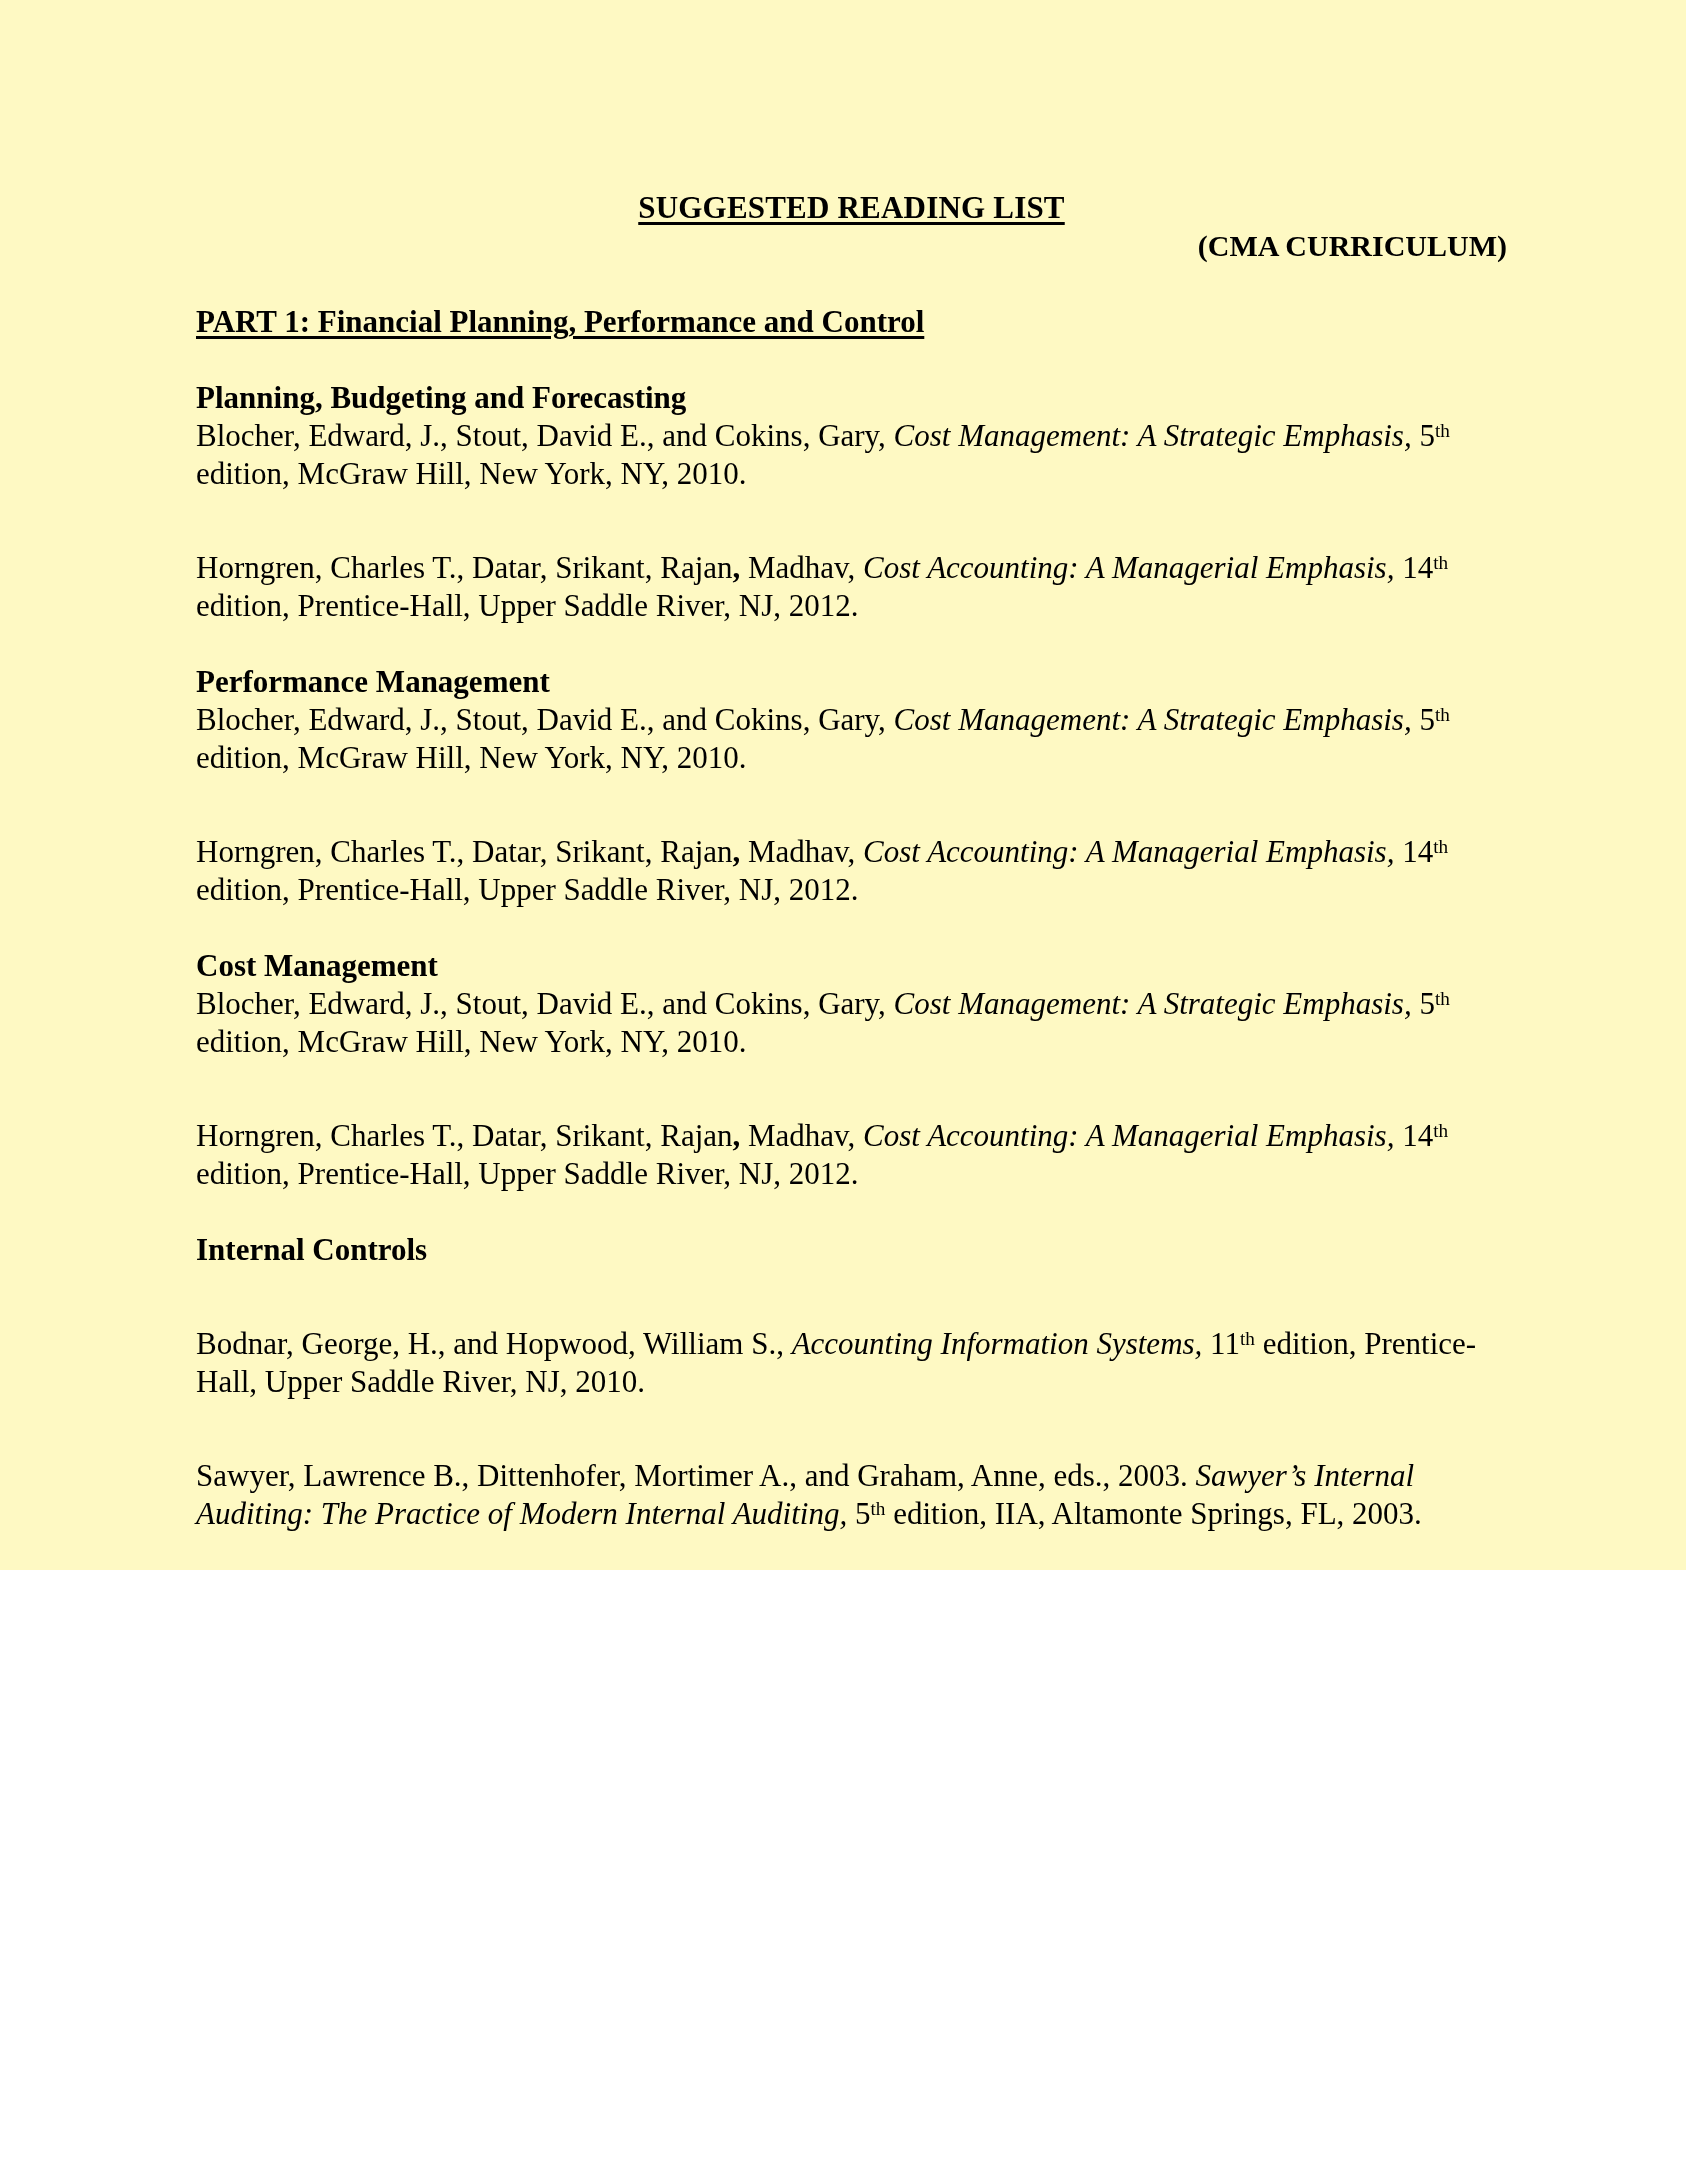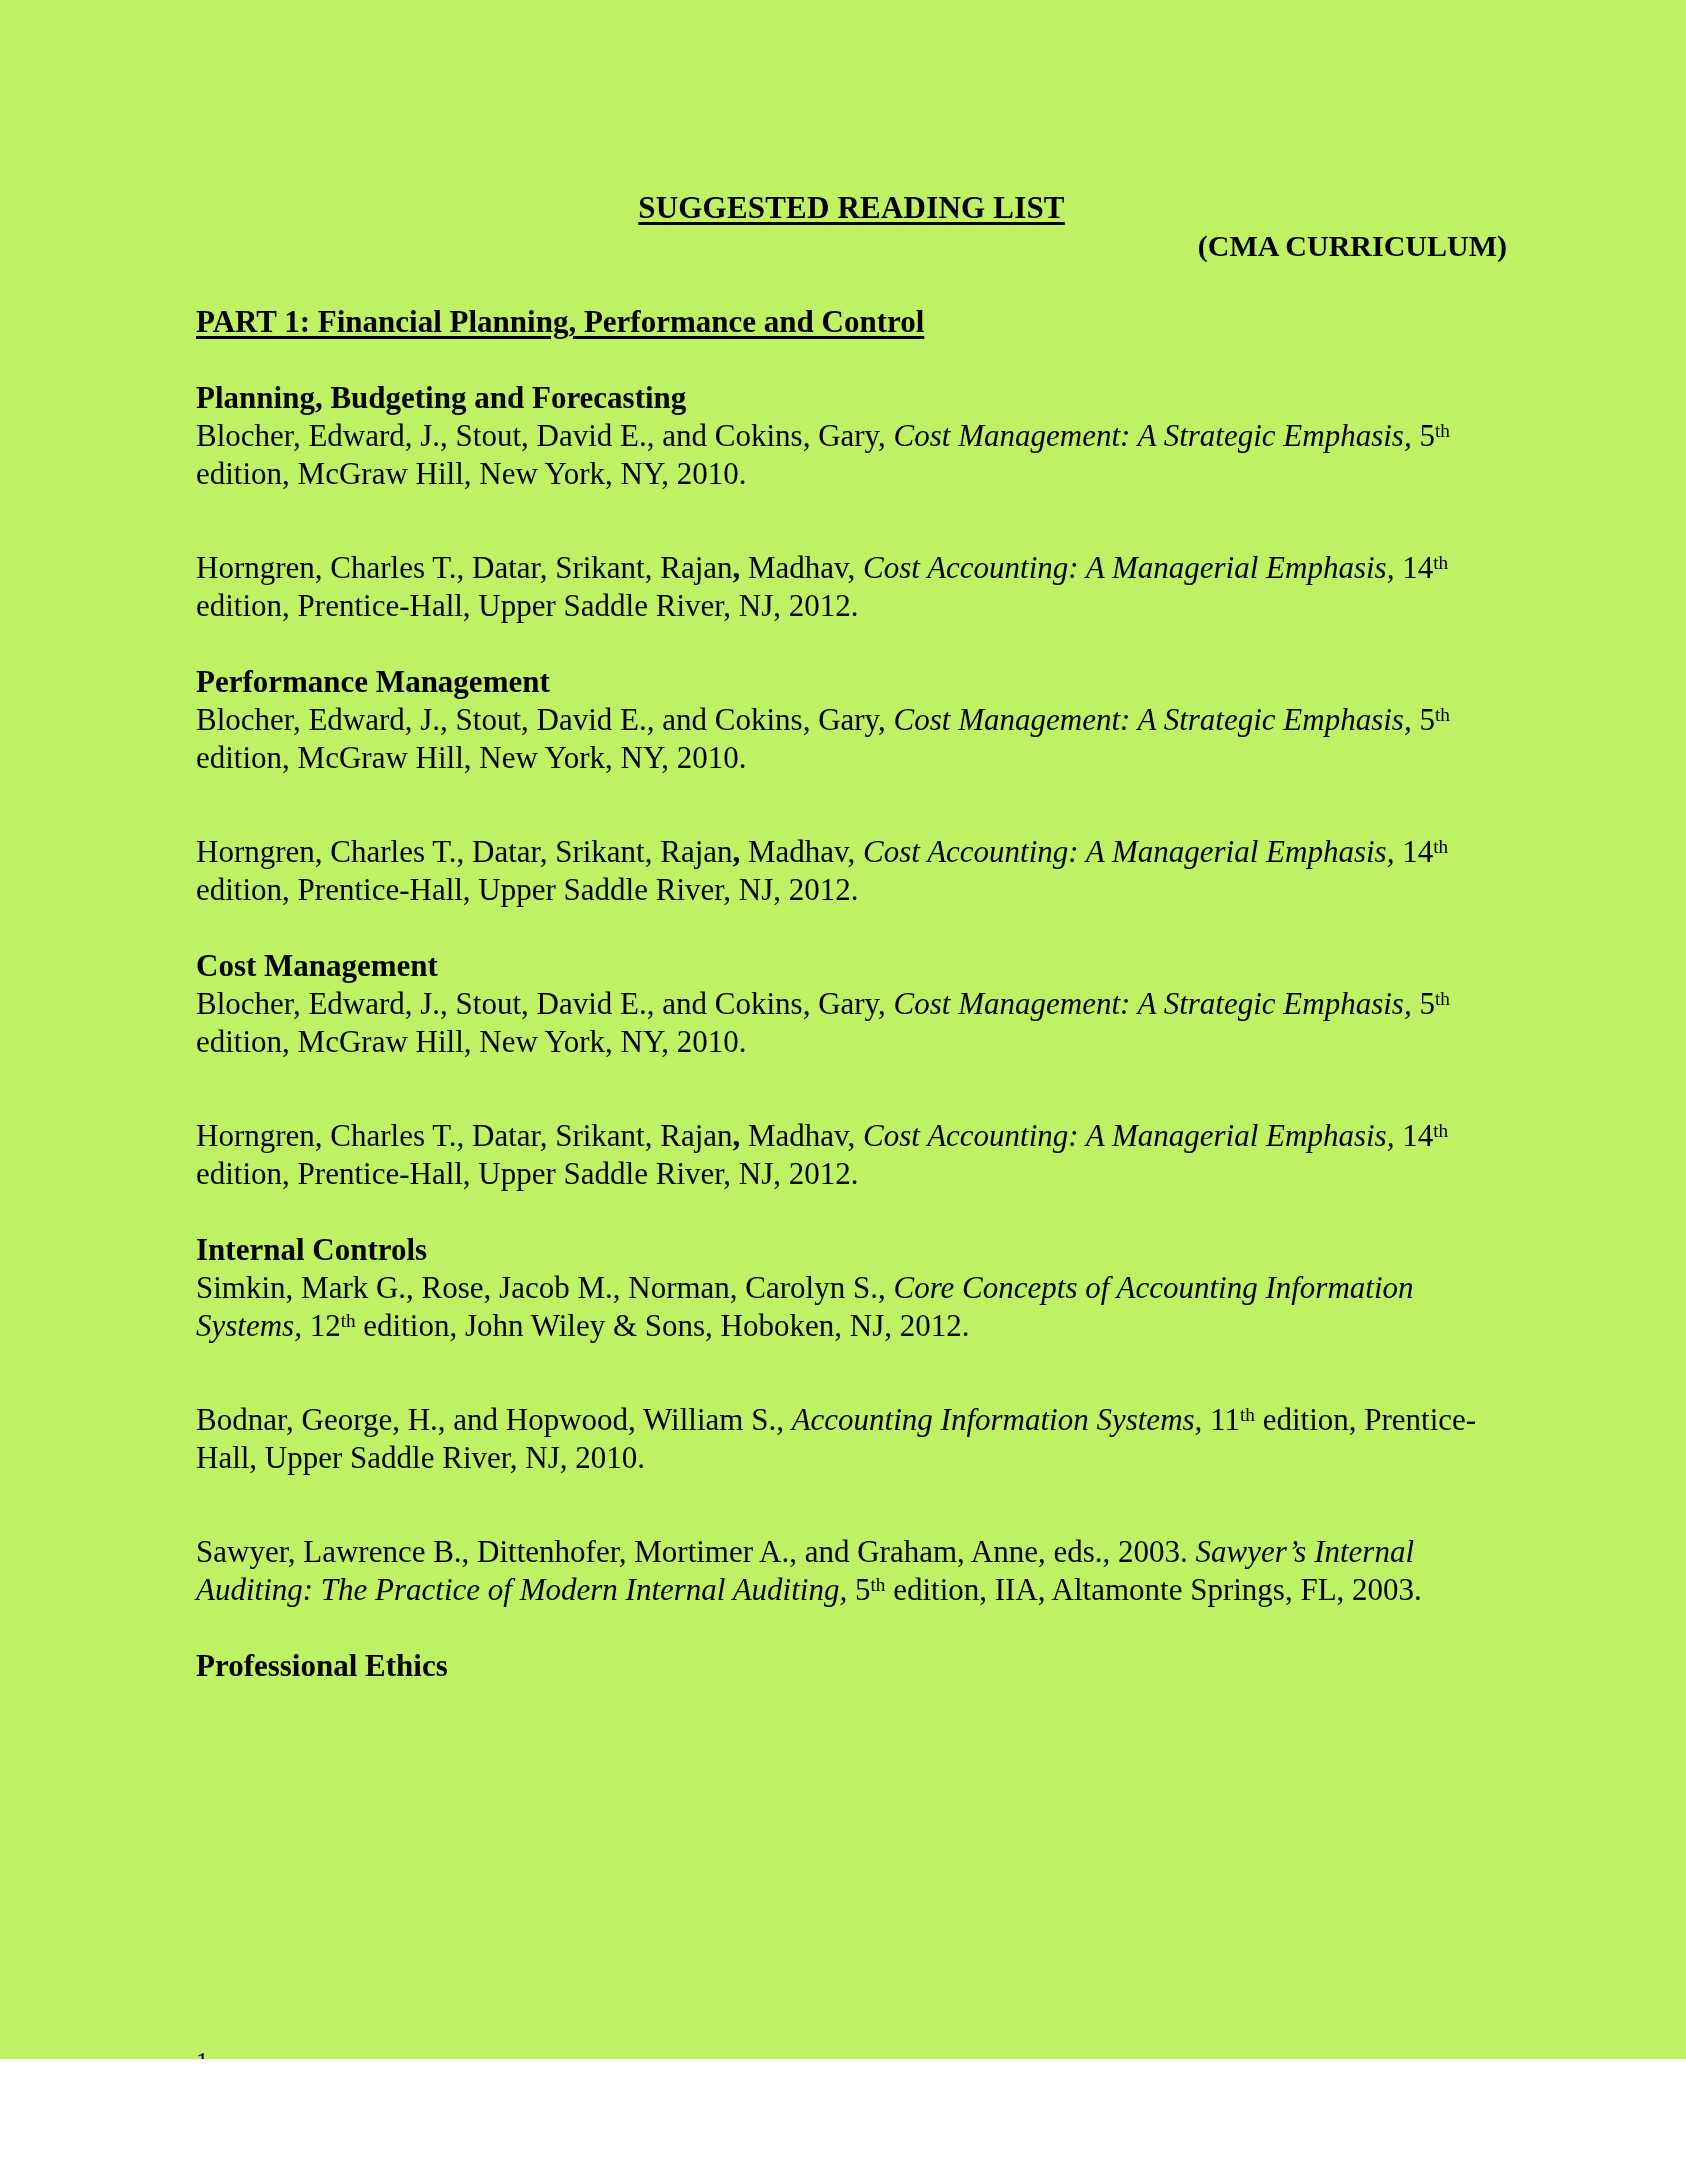--- a/index.html
+++ b/index.html
@@ -4,22 +4,22 @@
 <title>Suggested Reading List</title>
 <style>
   html, body {
     margin: 0;
     padding: 0;
     background: #ffffff;
   }
   .page {
     position: relative;
     width: 1686px;
-    height: 2059px;
-    background: #bef264;
+    height: 1570px;
+    background: #fef9c3;
     font-family: "Liberation Serif", "DejaVu Serif", serif;
     color: #000000;
     overflow: hidden;
   }
   .content {
     position: absolute;
     left: 196px;
     top: 189px;
     width: 1311px;
   }
@@ -113,21 +113,20 @@
     <div class="citation gap"><span>Horngren, Charles T., Datar, Srikant, Rajan</span><b>,</b><span> Madhav, </span><i>Cost Accounting: A Managerial Emphasis,</i> <span>14</span><sup>th</sup><span> edition, Prentice-Hall, Upper Saddle River, NJ, 2012.</span></div>
 
     <div class="section-heading">Cost Management</div>
 
     <div class="citation"><span>Blocher, Edward, J., Stout, David E., and Cokins, Gary, </span><i>Cost Management: A Strategic Emphasis,</i> <span>5</span><sup>th</sup><span> edition, McGraw Hill, New York, NY, 2010.</span></div>
 
     <div class="citation gap"><span>Horngren, Charles T., Datar, Srikant, Rajan</span><b>,</b><span> Madhav, </span><i>Cost Accounting: A Managerial Emphasis,</i> <span>14</span><sup>th</sup><span> edition, Prentice-Hall, Upper Saddle River, NJ, 2012.</span></div>
 
     <div class="section-heading">Internal Controls</div>
 
-    <div class="citation"><span>Simkin, Mark G., Rose, Jacob M., Norman, Carolyn S., </span><i>Core Concepts of Accounting Information Systems,</i><span> 12</span><sup>th</sup><span> edition, John Wiley &amp; Sons, Hoboken, NJ, 2012.</span></div>
 
     <div class="citation gap"><span>Bodnar, George, H., and Hopwood, William S., </span><i>Accounting Information Systems,</i><span> 11</span><sup>th</sup><span> edition, Prentice-Hall, Upper Saddle River, NJ, 2010.</span></div>
 
     <div class="citation gap"><span>Sawyer, Lawrence B., Dittenhofer, Mortimer A., and Graham, Anne, eds., 2003. </span><i>Sawyer’s Internal Auditing: The Practice of Modern Internal Auditing,</i><span> 5</span><sup>th</sup><span> edition, IIA, Altamonte Springs, FL, 2003.</span></div>
 
     <div class="section-heading">Professional Ethics</div>
 
 
   </div>
 

